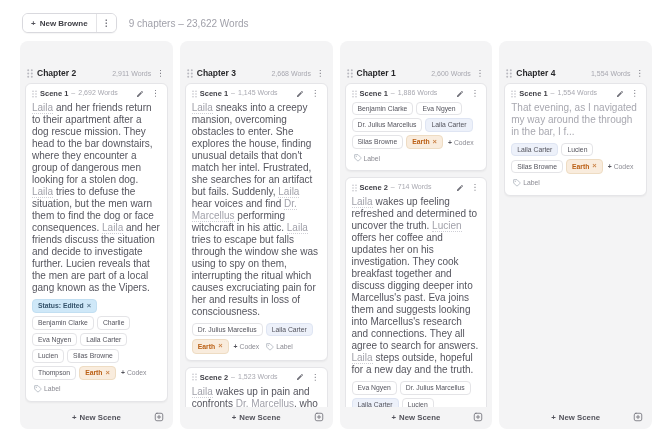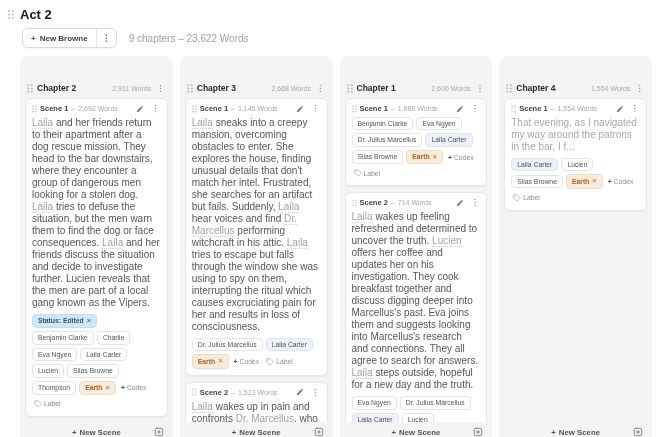--- a/index.html
+++ b/index.html
@@ -24,21 +24,21 @@
   .column { background:#f4f4f5; border-radius:8px; padding:4px 5px 5px 5px; display:flex;
     flex-direction:column; min-height:0; }
   .col-header { display:flex; align-items:center; gap:4px; padding:3px 2px 5px 2px; flex-shrink:0;margin-top:20px; }
   .col-title { font-size:8.5px; font-weight:bold; color:#27272a; }
   .col-words { margin-left:auto; font-size:7px; color:#a8a8b0; }
   .kebab { color:#71717a; font-size:8.5px; line-height:1; cursor:pointer; padding:0 1px; }
   .cards { flex:1 1 auto; min-height:0; overflow:hidden; }
 
   .card { background:#fff; border:1px solid #e5e5e8; border-radius:6px; padding:5px 6px 6px 6px;
     margin-bottom:6px; box-shadow:0 1px 2px rgba(0,0,0,.05); }
-  .card-header { display:flex; align-items:center; gap:3px; margin-bottom:4px; }
+  .card-header { display:flex; gap:3px; margin-bottom:4px; }
   .scene-title { font-size:7.5px; font-weight:bold; color:#3f3f46; }
   .scene-sep { font-size:7px; color:#a8a8b0; }
   .scene-words { font-size:7px; color:#a8a8b0; }
   .card-tools { margin-left:auto; display:flex; align-items:center; gap:6px; }
   .scene-text { font-size:10px; line-height:12px; color:#55555e; margin-bottom:5px; }
   .scene-text.muted { color:#a8a8b0; }
   .mention { color:#a1a1aa; border-bottom:1px dotted #cfcfd6; }
 
   .chips { display:flex; flex-wrap:wrap; gap:3px; align-items:center; }
   .chip { font-size:6.8px; color:#55555e; background:#fff; border:1px solid #e4e4e7; border-radius:4px;
@@ -56,33 +56,20 @@
   .new-scene { display:inline-flex; align-items:center; gap:3px; font-size:7.8px; font-weight:bold;
     color:#52525b; cursor:pointer; }
   .add-sq { position:absolute; right:4px; top:5px; cursor:pointer; display:flex; }
 
   .drag { display:flex; align-items:center; cursor:grab; }
 </style>
 </head>
 <body>
 
 <div class="page-header">
-  <div class="title-row">
-    <span class="drag">
-      <svg width="6" height="9" viewBox="0 0 6 9" fill="#b9b9c0">
-          <circle cx="1.2" cy="1.2" r="1"></circle>
-          <circle cx="4.8" cy="1.2" r="1"></circle>
-          <circle cx="1.2" cy="4.5" r="1"></circle>
-          <circle cx="4.8" cy="4.5" r="1"></circle>
-          <circle cx="1.2" cy="7.8" r="1"></circle>
-          <circle cx="4.8" cy="7.8" r="1"></circle>
-        </svg>
-    </span>
-    <span class="act-title">Act 2</span>
-  </div>
   <div class="actions-row">
     <span class="split-btn">
       <button class="seg">
           <span class="plus">+</span>
           <span>New Browne</span>
         </button>
       <button class="seg seg-kebab">⋮</button>
     </span>
     <span class="summary">9 chapters – 23,622 Words</span>
   </div>
@@ -540,21 +527,21 @@
           <span class="scene-words">1,554 Words</span>
           <span class="card-tools">
             <span style="display:flex">
                 <svg width="8" height="8" viewBox="0 0 24 24" fill="#71717a">
                   <path d="M3 17.25V21h3.75L17.81 9.94l-3.75-3.75L3 17.25zM20.71 7.04c.39-.39.39-1.02 0-1.41l-2.34-2.34a.996.996 0 0 0-1.41 0l-1.83 1.83 3.75 3.75 1.83-1.83z"></path>
                 </svg>
               </span>
             <span class="kebab">⋮</span>
           </span>
         </div>
-        <div class="scene-text muted">That evening, as I navigated my way around the patrons in the bar, I f...</div>
+        <div class="scene-text muted">That evening, as I navigated my way around the through in the bar, I f...</div>
         <div class="chips">
             <span class="chip pov">
               <span>Laila Carter</span>
             </span>
             <span class="chip default">
               <span>Lucien</span>
             </span>
             <span class="chip default">
               <span>Silas Browne</span>
             </span>

